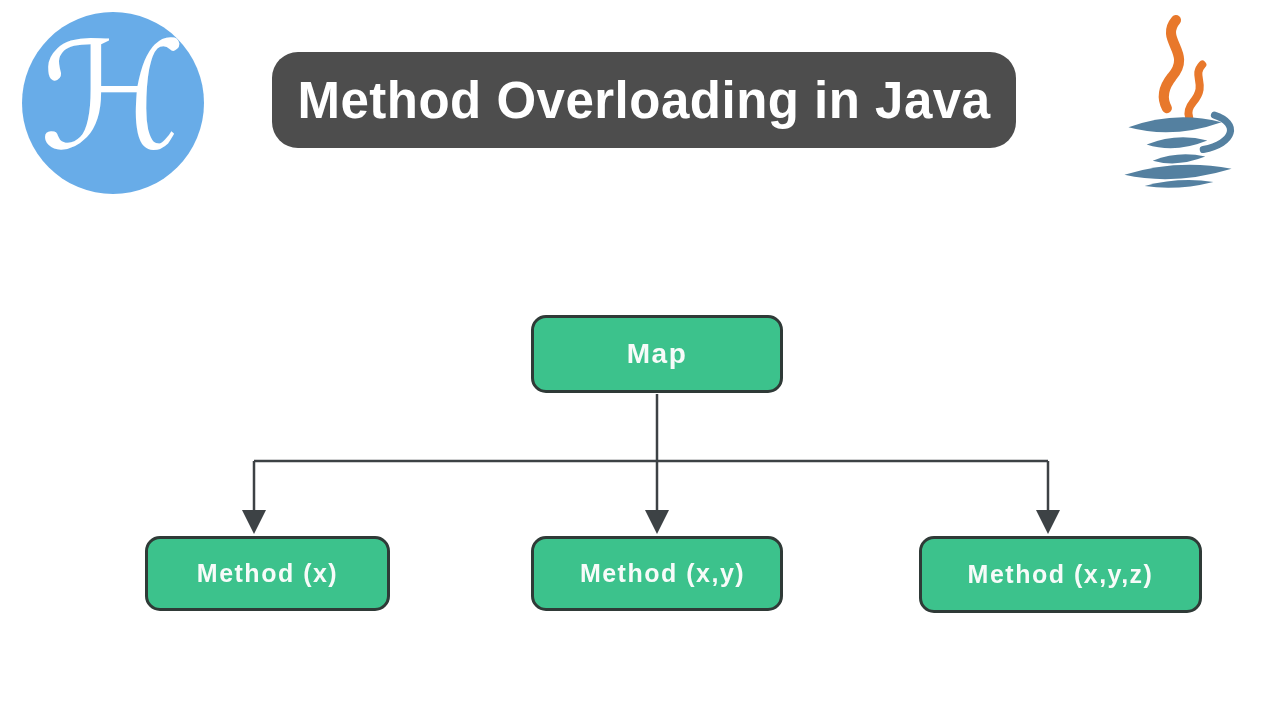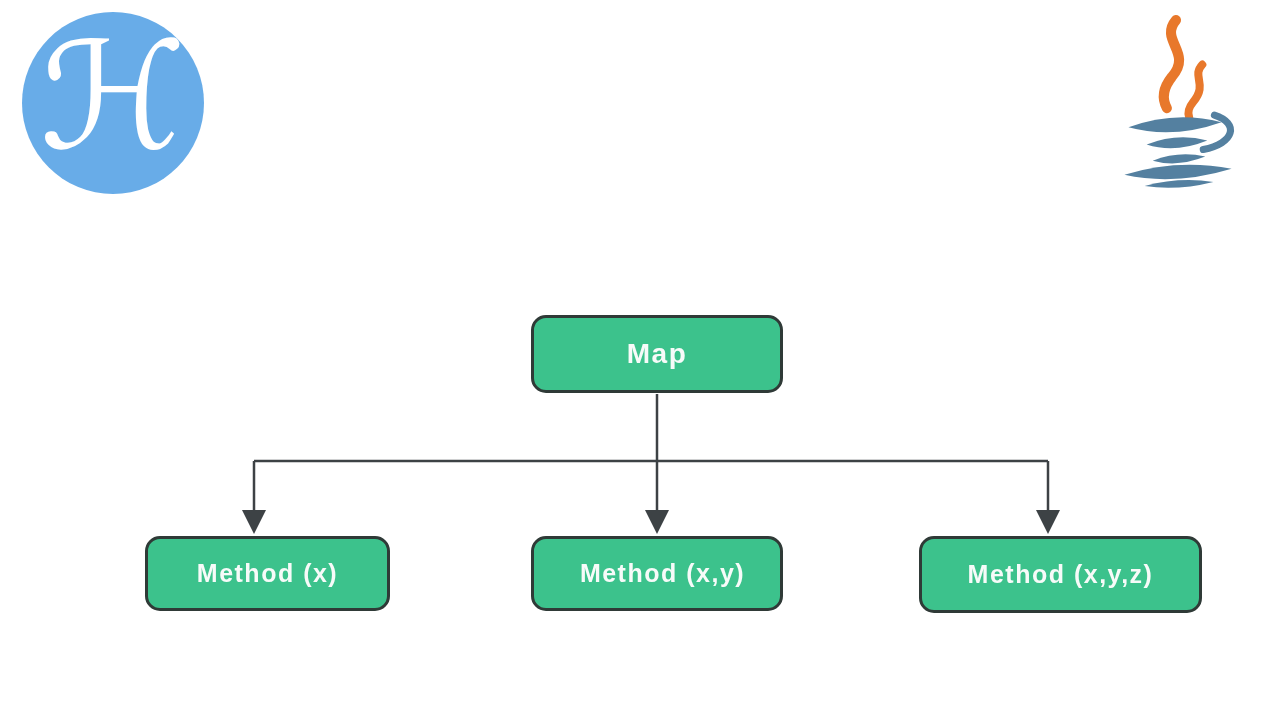--- a/index.html
+++ b/index.html
@@ -66,20 +66,23 @@
 </style>
 </head>
 <body>
 
 <div class="page">
 
   <div class="brand-circle">
     <span class="brand-letter">ℋ</span>
   </div>
 
+  <div class="title-banner">
+    <span>Method Overloading in Java</span>
+  </div>
 
   <svg class="java-logo" viewBox="0 0 130 182" aria-hidden="true">
     <path class="java-flame" stroke-width="10" d="M63 12 C46 32 80 44 59 68 C51 78 48 88 54 99"></path>
     <path class="java-flame" stroke-width="8" d="M89 56 C78 68 95 75 80 93 C76 98 74 102 76 108"></path>
     <path class="java-cup-fill" d="M16 118 Q62 101 108 113 Q60 130 16 118 Z"></path>
     <path class="java-cup-stroke" stroke-width="7" d="M101 106 C126 114 121 134 90 140"></path>
     <path class="java-cup-fill" d="M34 135 Q64 123 94 131 Q62 144 34 135 Z"></path>
     <path class="java-cup-fill" d="M40 151 Q66 141 92 147 Q64 158 40 151 Z"></path>
     <path class="java-cup-fill" d="M12 165 Q64 149 118 159 Q62 176 12 165 Z"></path>
     <path class="java-cup-fill" d="M32 176 Q66 167 100 172 Q64 181 32 176 Z"></path>

